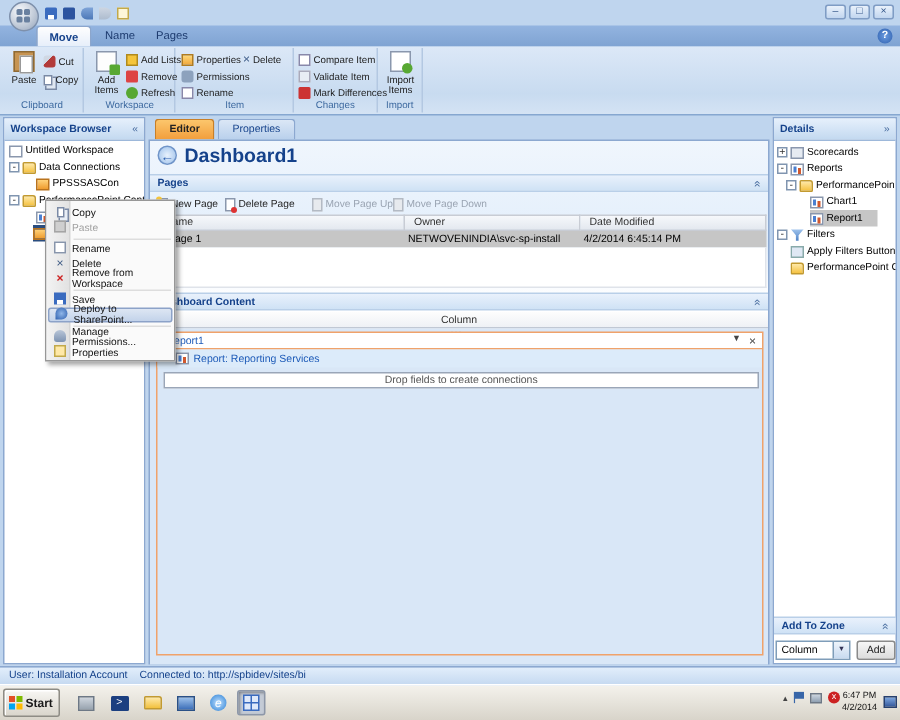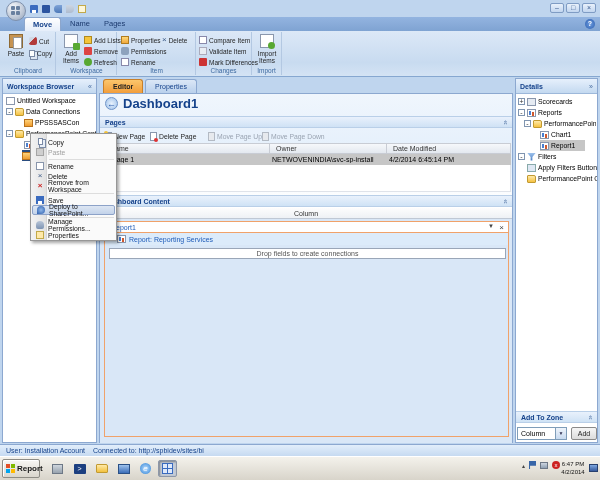--- a/index.html
+++ b/index.html
@@ -474,21 +474,21 @@
   </div>
 
   <div class="abs taskbar">
     <div class="abs startbtn">
       <span class="winflag">
           <i></i>
           <i></i>
           <i></i>
           <i></i>
         </span>
-      <span class="start-label">Report</span>
+      <span class="start-label">Start</span>
     </div>
     <div class="qlbtn" style="left:48px;">
         <span class="ql-server"></span>
       </div>
     <div class="qlbtn" style="left:70px;">
         <span class="ql-ps">&gt;</span>
       </div>
     <div class="qlbtn" style="left:92px;">
         <span class="ql-folder"></span>
       </div>

